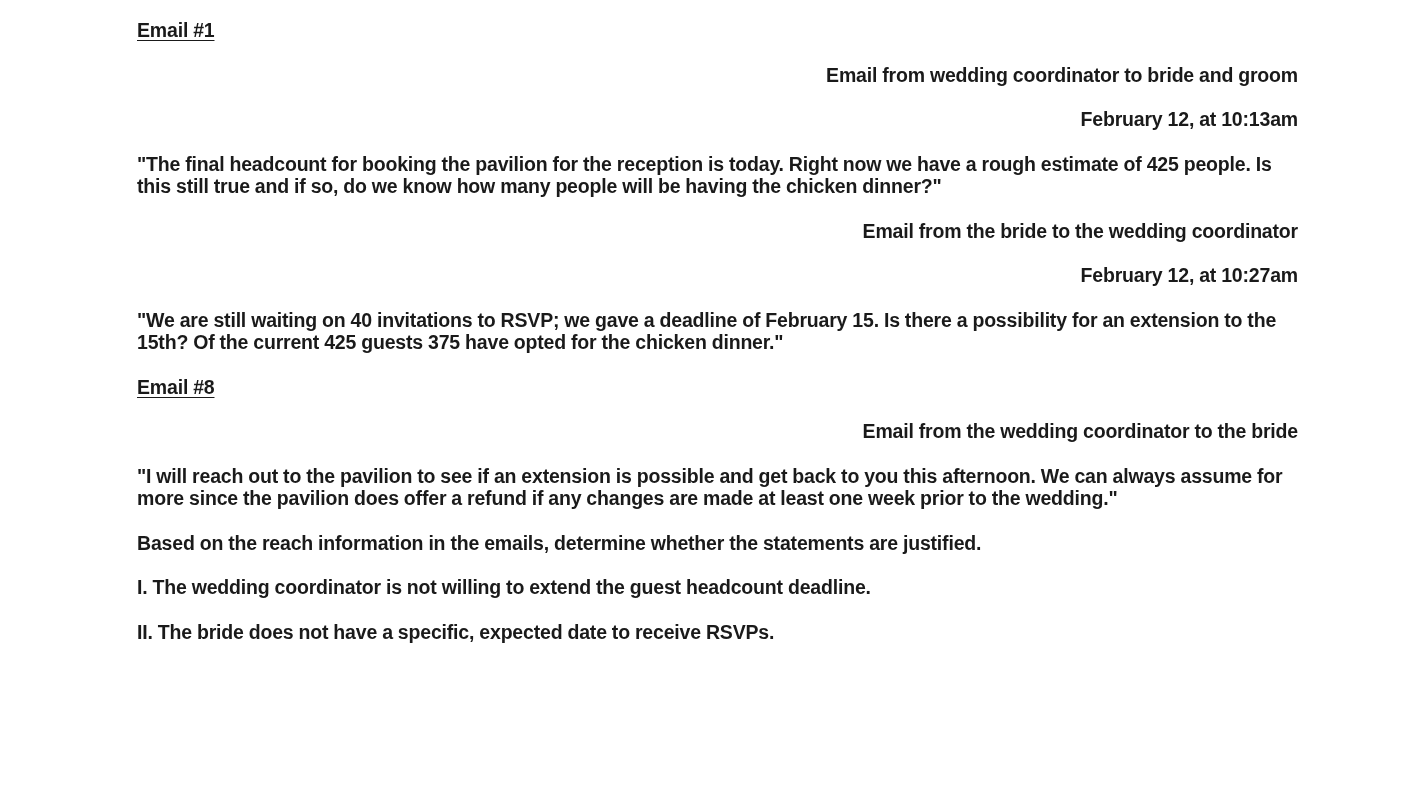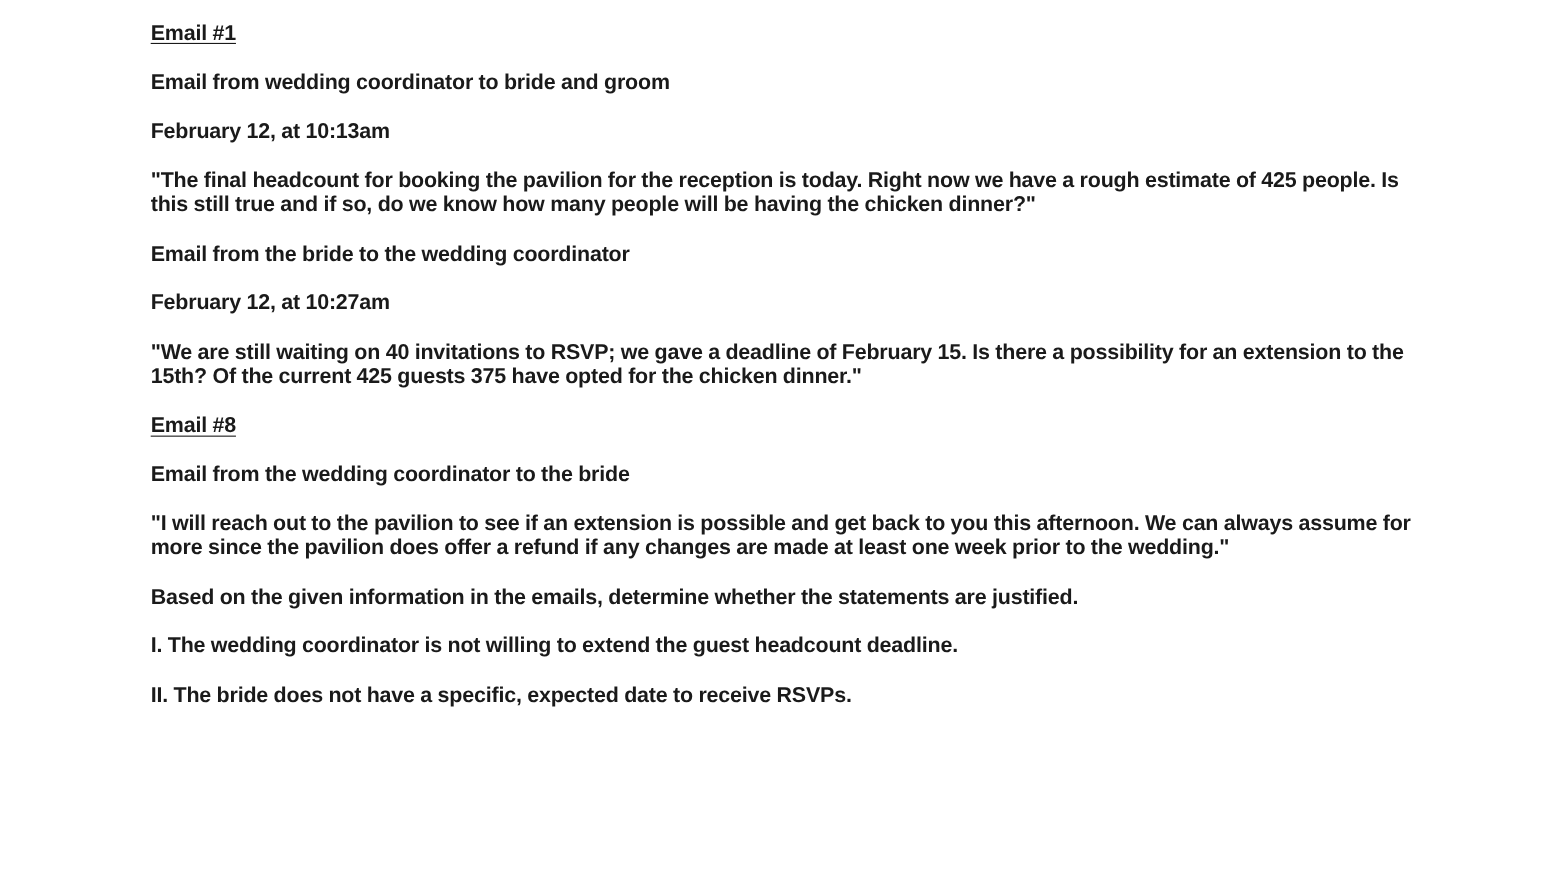--- a/index.html
+++ b/index.html
@@ -37,20 +37,21 @@
     word-spacing: -0.2px;
   }
   .block.heading {
     text-decoration: underline;
     text-underline-offset: 2.5px;
     text-decoration-thickness: 1.4px;
     margin-bottom: 22px;
   }
   .block.meta {
     margin-bottom: 22px;
+    text-align: right;
   }
   .block.quote {
     margin-bottom: 22px;
   }
   .block.prompt {
     margin-bottom: 22px;
   }
   .block.statement {
     margin-bottom: 22px;
   }
@@ -70,19 +71,19 @@
     <p class="block quote">"The final headcount for booking the pavilion for the reception is today. Right now we have a rough estimate of 425 people. Is this still true and if so, do we know how many people will be having the chicken dinner?"</p>
 
     <p class="block meta">Email from the bride to the wedding coordinator</p>
     <p class="block meta">February 12, at 10:27am</p>
     <p class="block quote">"We are still waiting on 40 invitations to RSVP; we gave a deadline of February 15. Is there a possibility for an extension to the 15th? Of the current 425 guests 375 have opted for the chicken dinner."</p>
 
     <p class="block heading">Email #8</p>
     <p class="block meta">Email from the wedding coordinator to the bride</p>
     <p class="block quote">"I will reach out to the pavilion to see if an extension is possible and get back to you this afternoon. We can always assume for more since the pavilion does offer a refund if any changes are made at least one week prior to the wedding."</p>
 
-    <p class="block prompt">Based on the given information in the emails, determine whether the statements are justified.</p>
+    <p class="block prompt">Based on the reach information in the emails, determine whether the statements are justified.</p>
 
     <p class="block statement">I. The wedding coordinator is not willing to extend the guest headcount deadline.</p>
     <p class="block statement">II. The bride does not have a specific, expected date to receive RSVPs.</p>
 
   </div>
 </div>
 
 </body></html>

